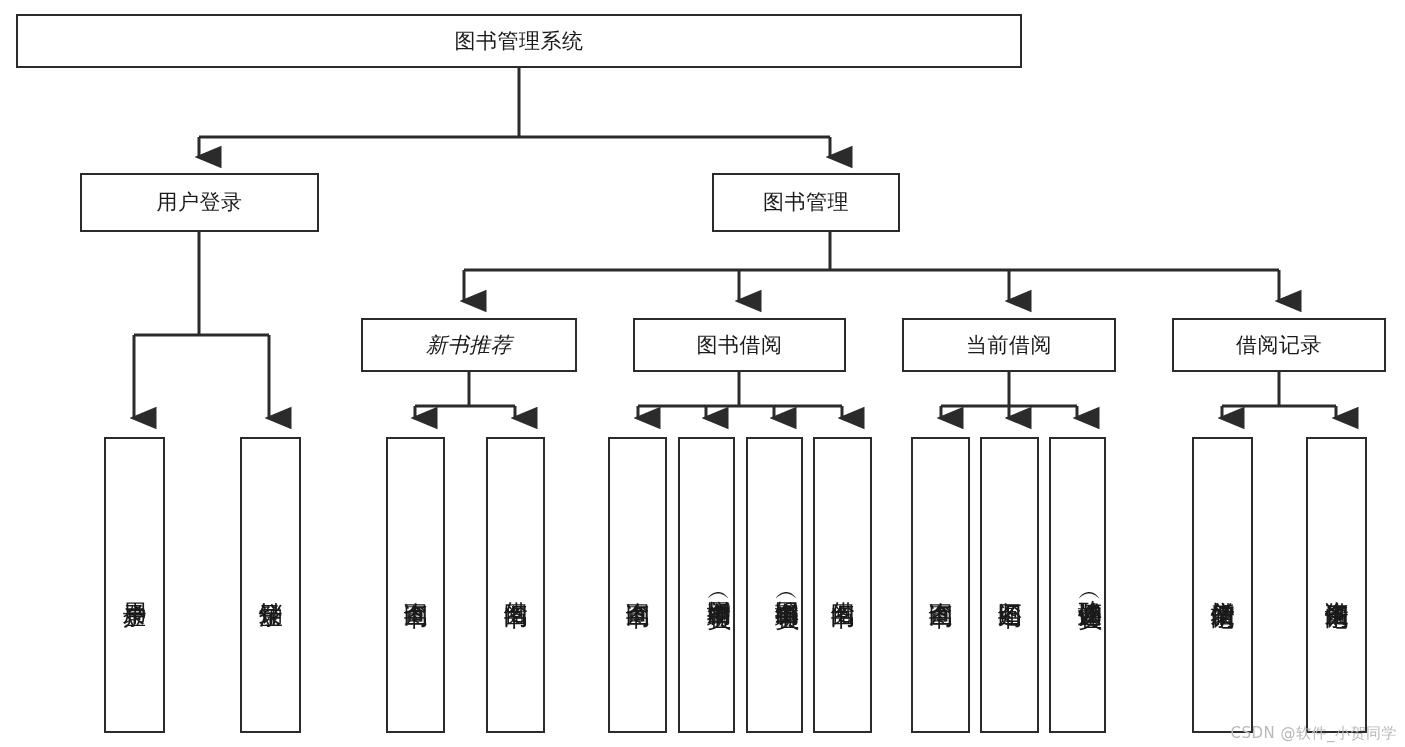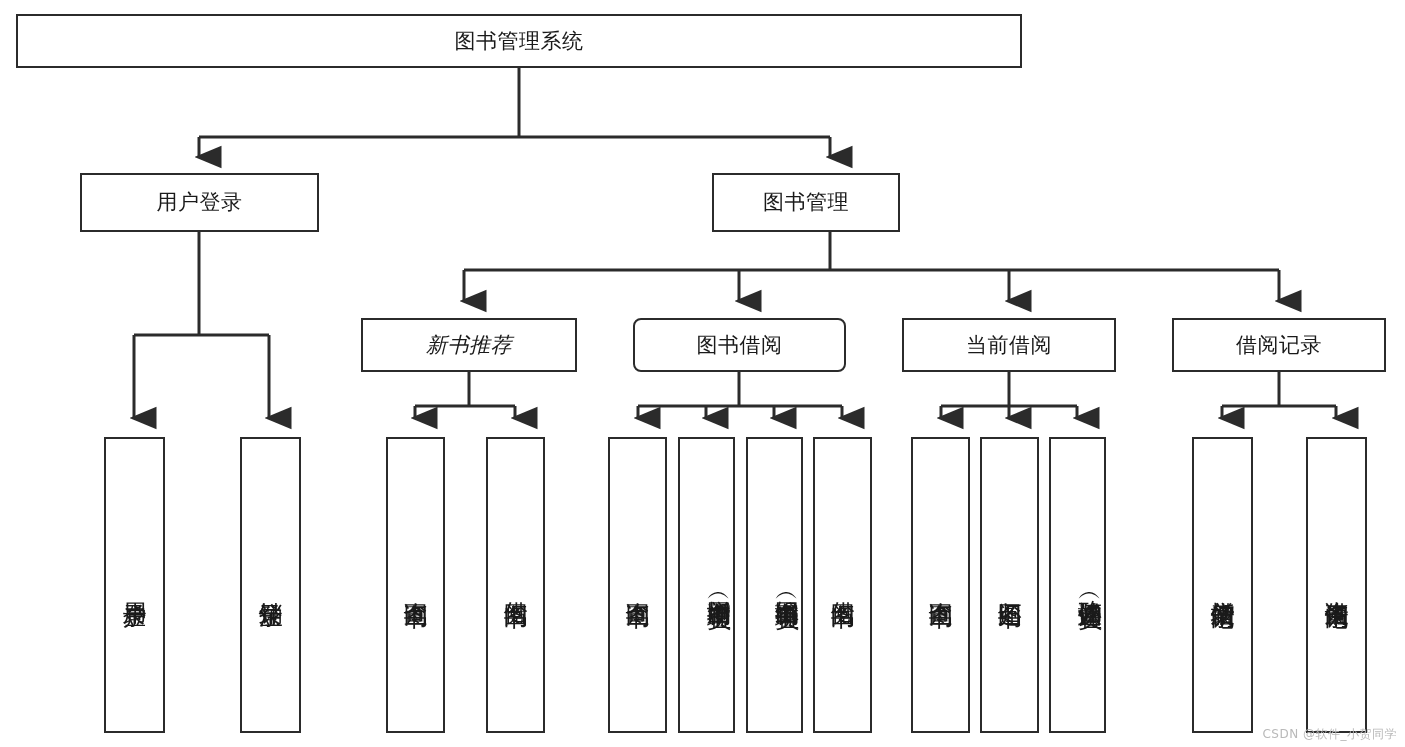--- a/index.html
+++ b/index.html
@@ -51,21 +51,21 @@
   }
   
   .node.v.top {
     align-items: flex-start;
     justify-content: center;
   }
   .watermark {
     position: absolute;
     right: 8px;
     bottom: 4px;
-    font-size: 12px;
+    font-size: 15px;
     color: #b9b9b9;
     letter-spacing: 0.5px;
     white-space: nowrap;
     user-select: none;
     margin-left: 29px;
   }
 </style>
 </head>
 <body>
 
@@ -124,21 +124,21 @@
   </svg>
 
   <div class="node h" style="left:16px; top:14px; width:1006px; height:54px;">图书管理系统</div>
 
   <div class="node h" style="left:80px; top:173px; width:239px; height:59px;">用户登录</div>
 
   <div class="node h" style="left:712px; top:173px; width:188px; height:59px;">图书管理</div>
 
   <div class="node h" style="left:361px; top:318px; width:216px; height:54px;font-style:italic;">新书推荐</div>
 
-  <div class="node h" style="left:633px; top:318px; width:213px; height:54px;border-radius:8px;">图书借阅</div>
+  <div class="node h" style="left:633px; top:318px; width:213px; height:54px;">图书借阅</div>
 
   <div class="node h" style="left:1172px; top:318px; width:214px; height:54px;">借阅记录</div>
 
   <div class="node h" style="left:902px; top:318px; width:214px; height:54px;">当前借阅</div>
 
   <div class="node v" style="left:104px; top:437px; width:61px; height:296px;">用户登录</div>
 
   <div class="node v" style="left:240px; top:437px; width:61px; height:296px;">注销登录</div>
 
   <div class="node v" style="left:386px; top:437px; width:59px; height:296px;">查询图书</div>

